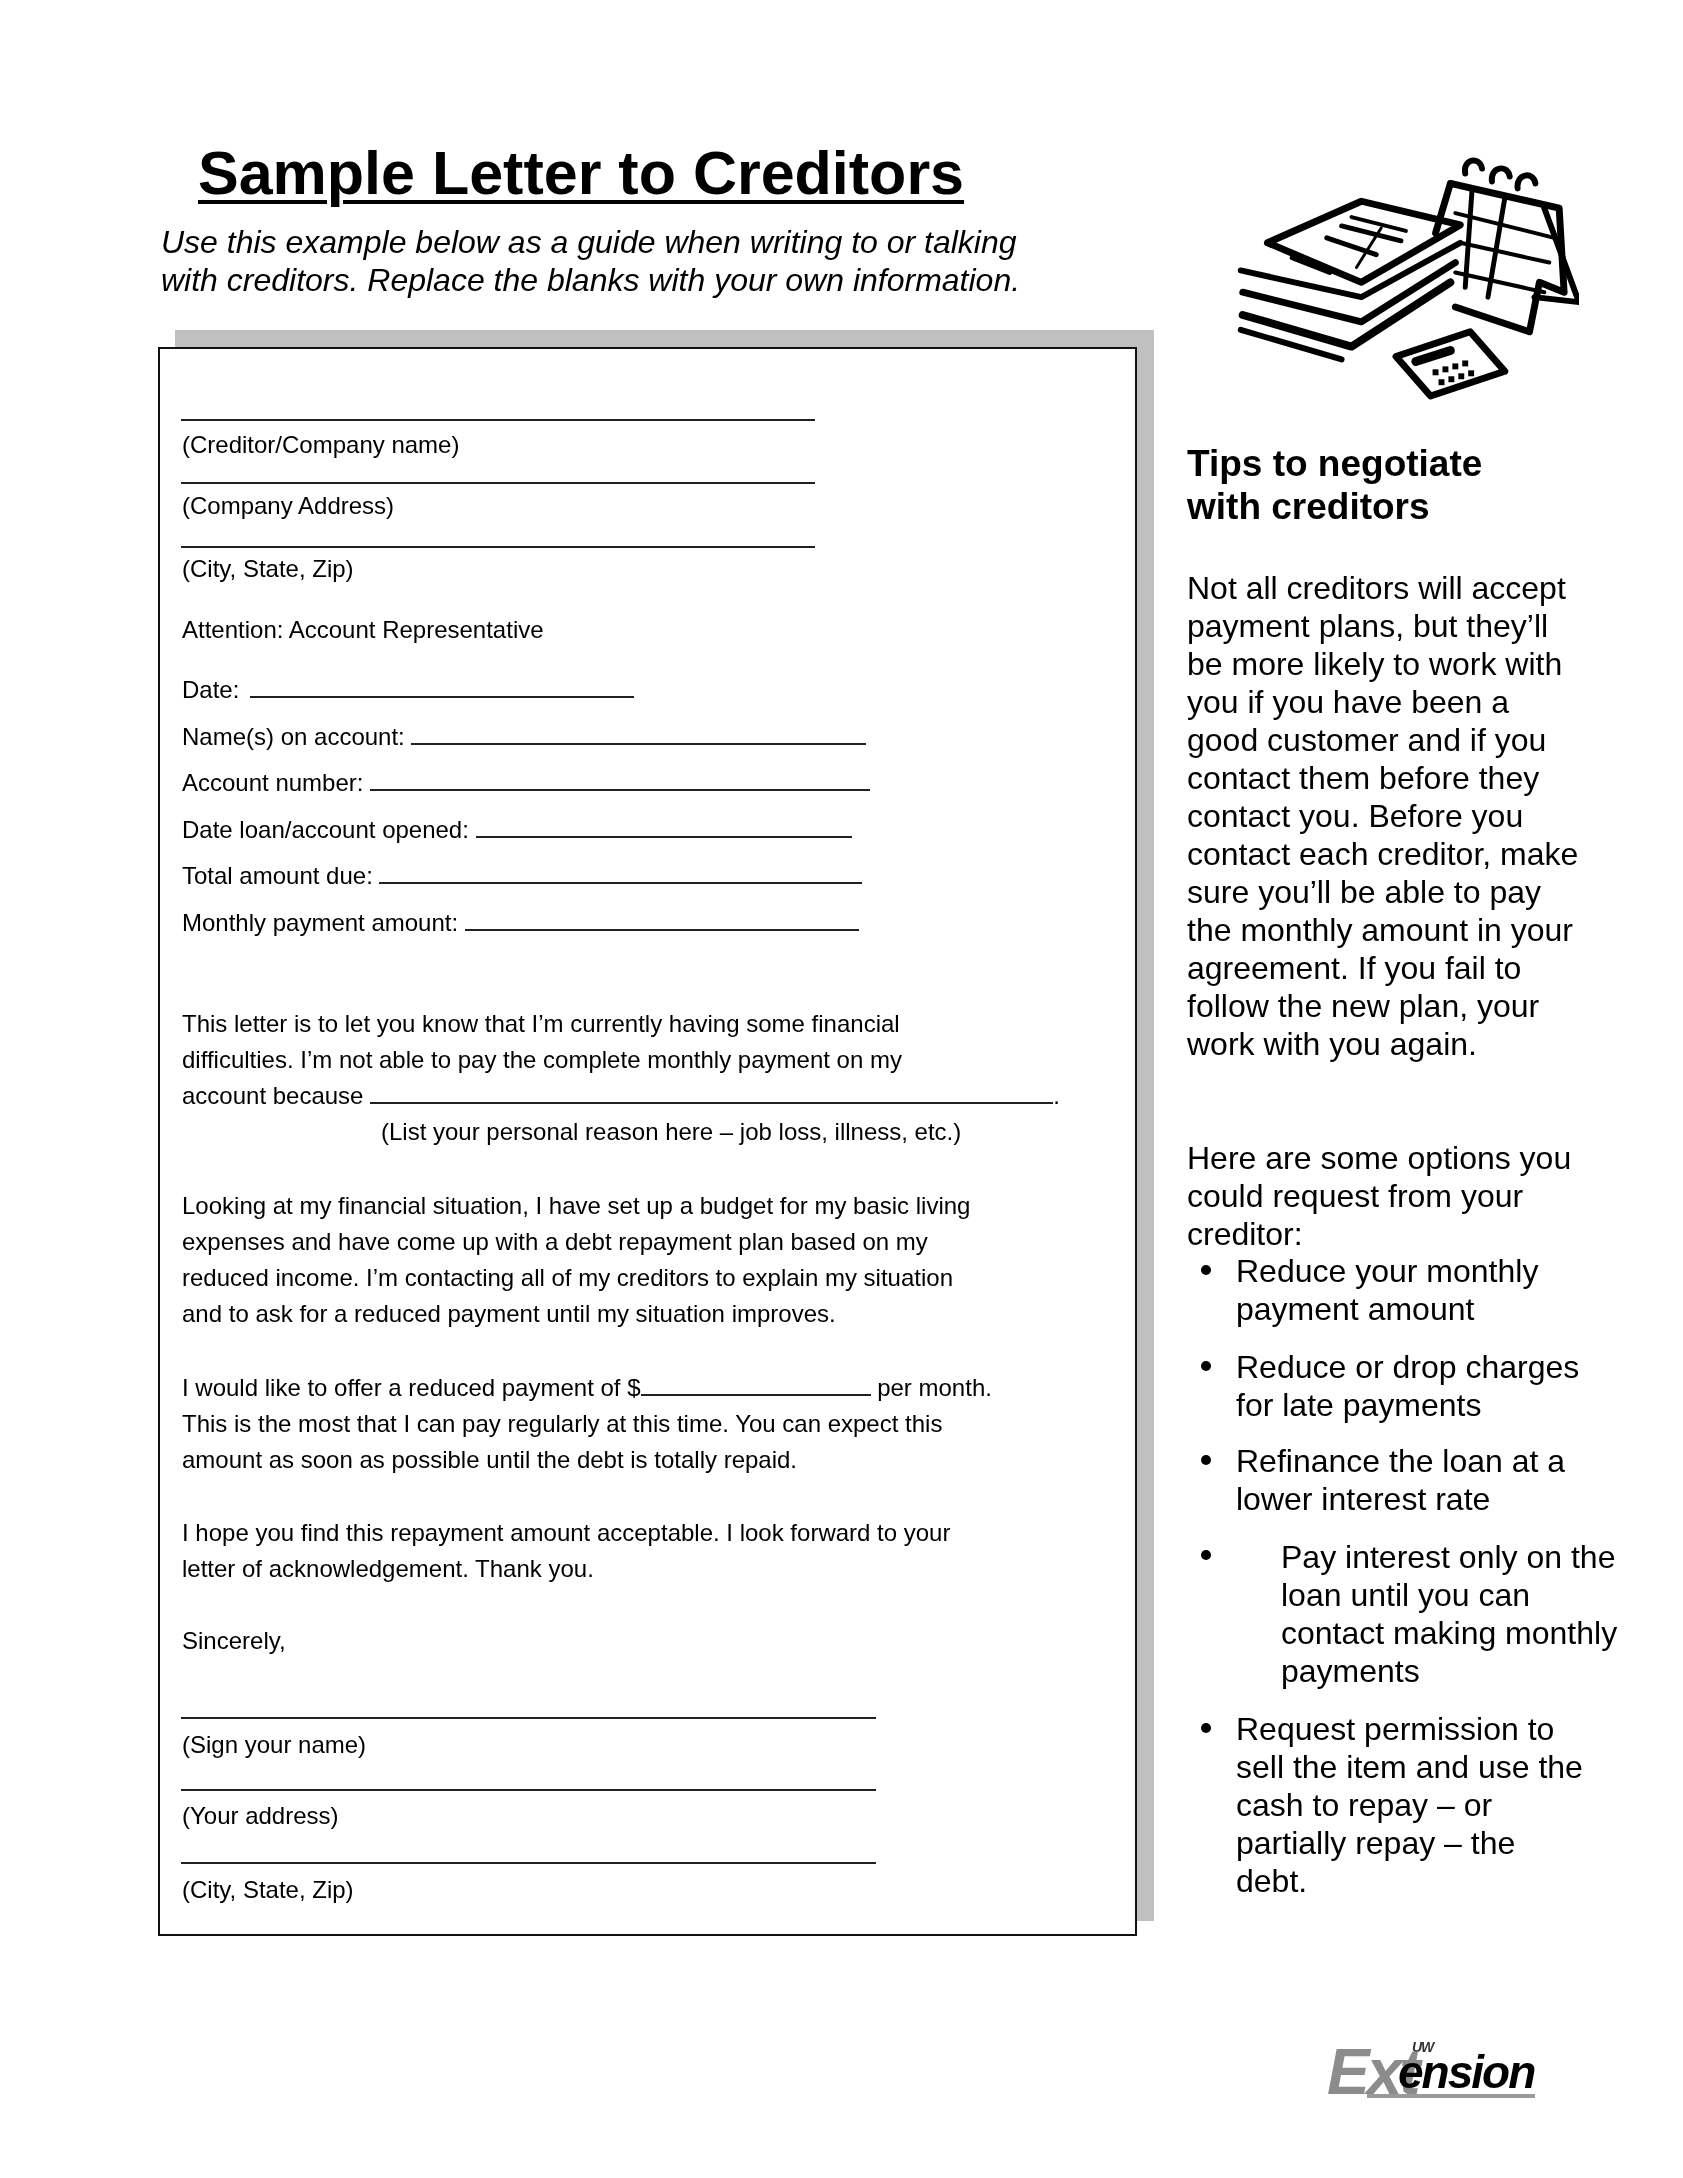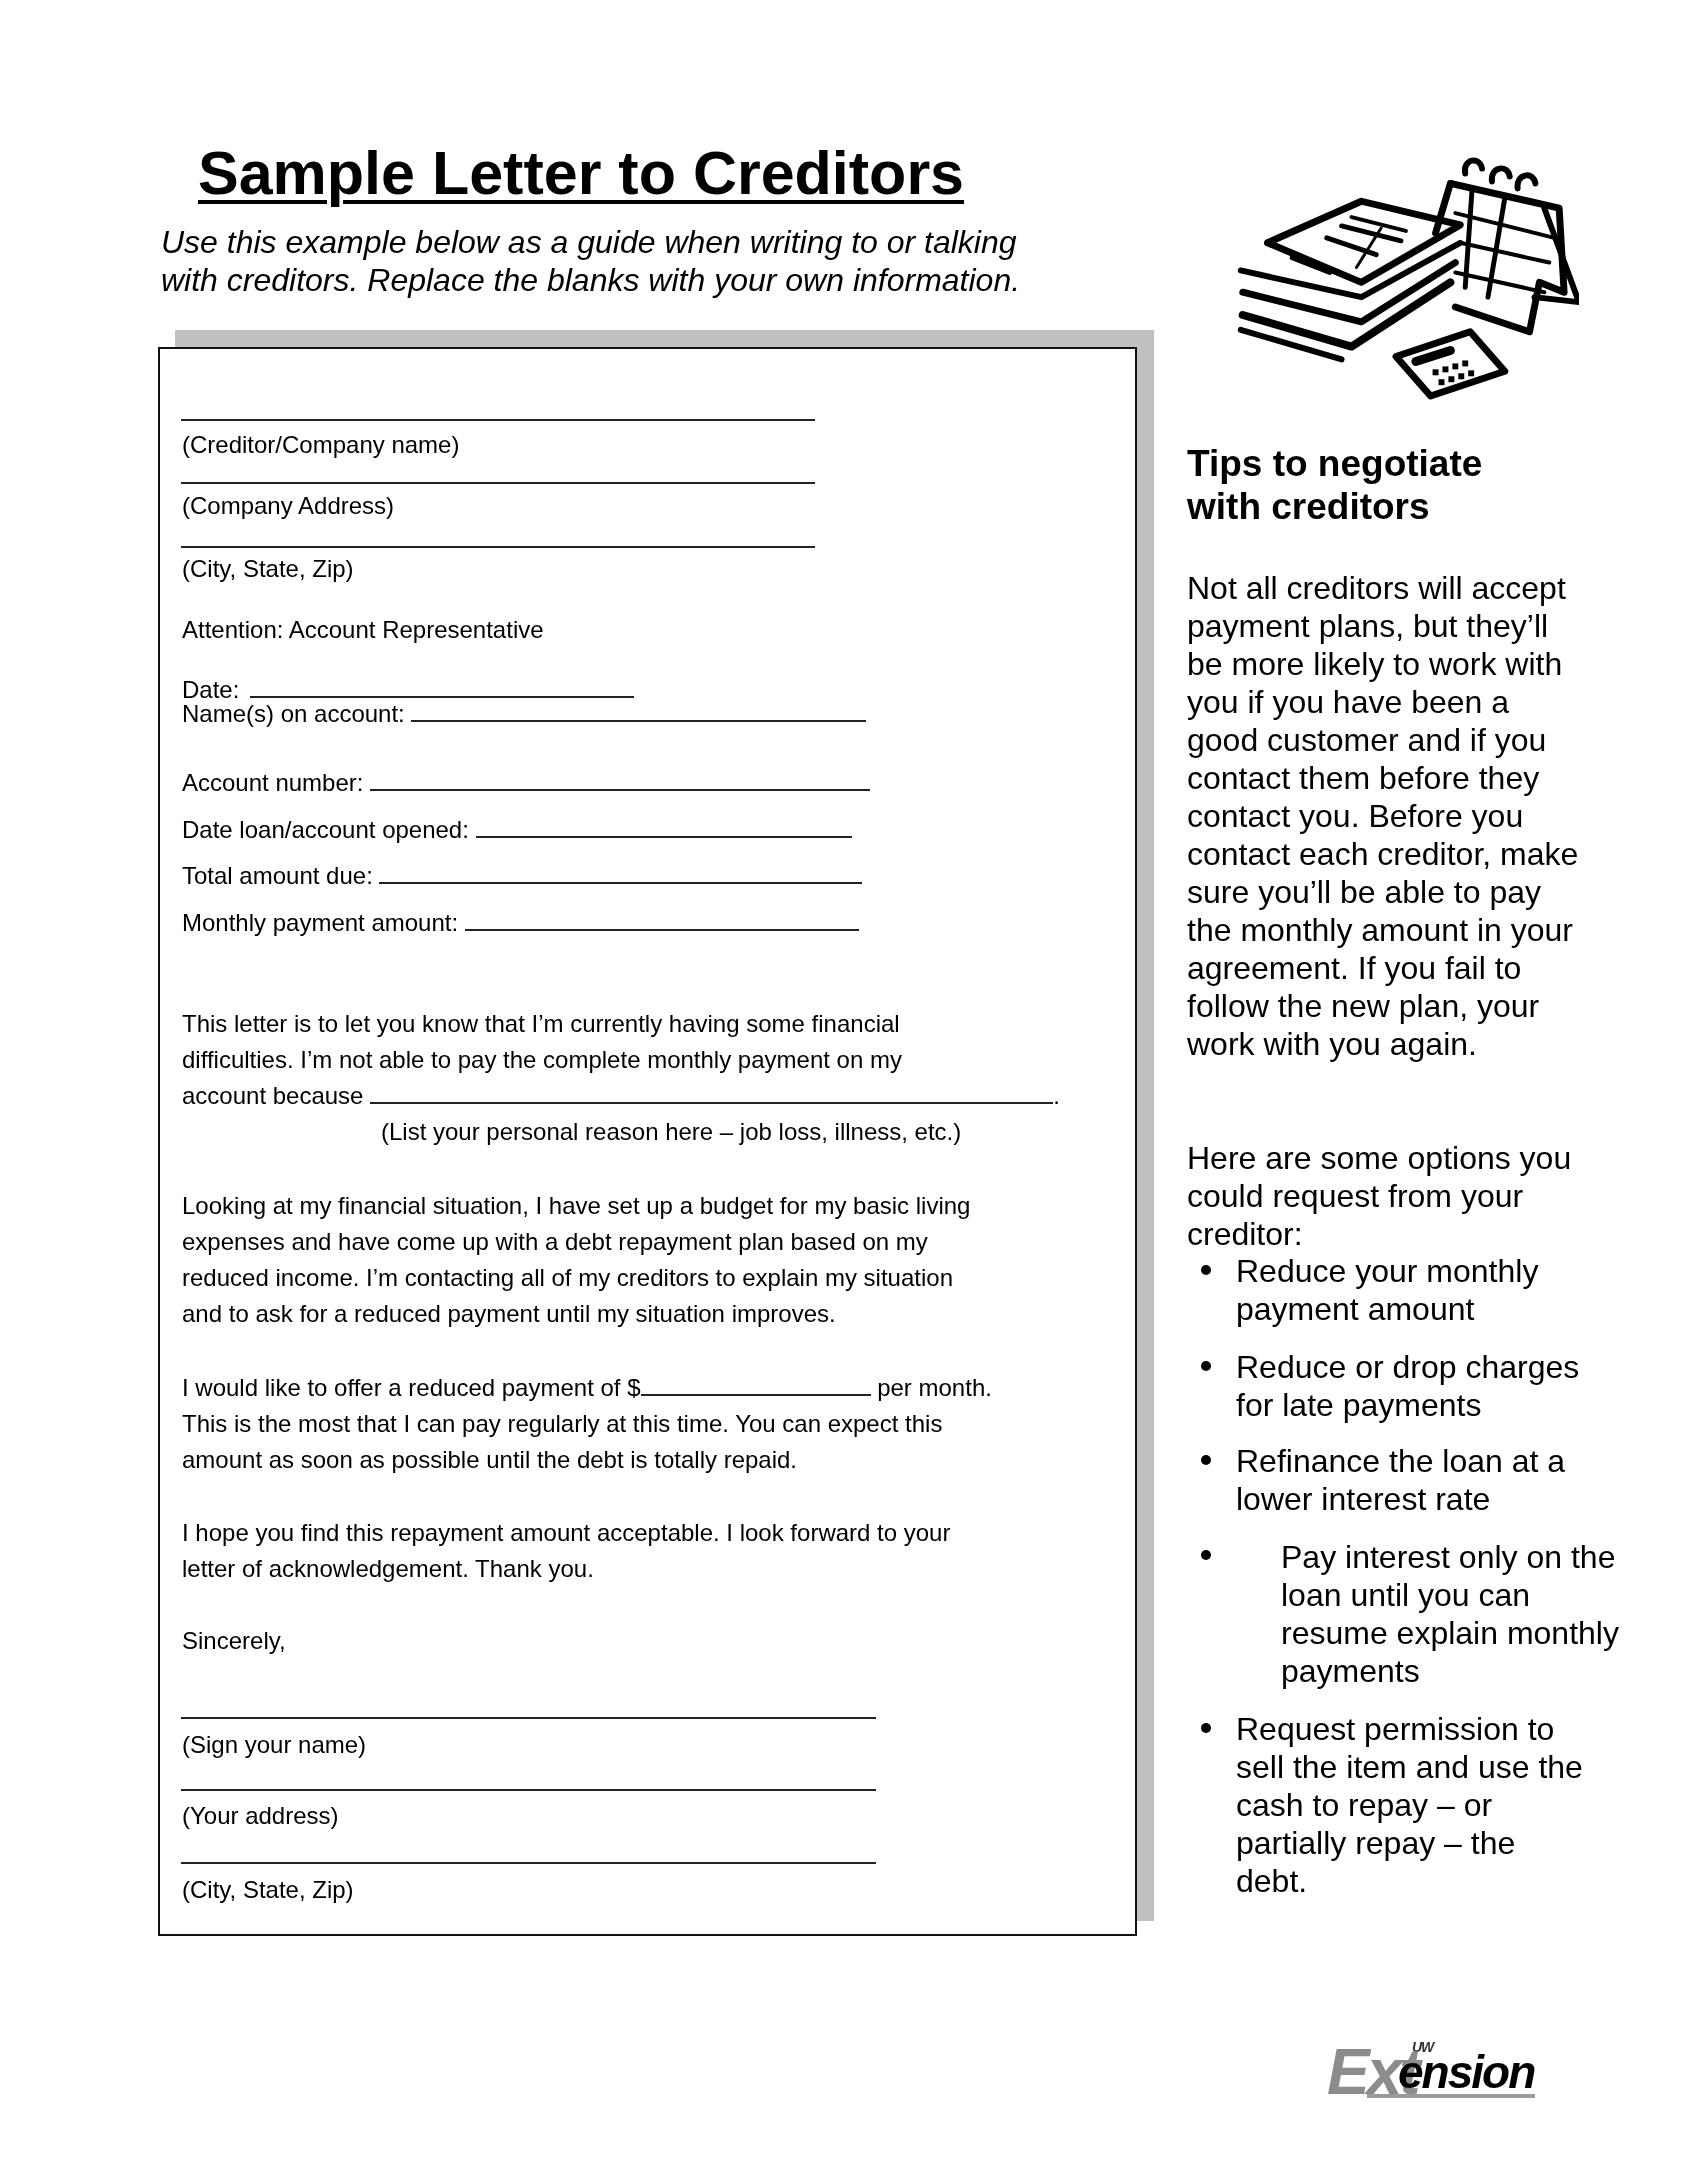--- a/index.html
+++ b/index.html
@@ -83,21 +83,21 @@
 <div class="body-text" style="left:182px; top:488px;">(Company Address)</div>
 <div class="rule" style="left:181px; top:546px; width:634px;"></div>
 <div class="body-text" style="left:182px; top:551px;">(City, State, Zip)</div>
 
 <div class="body-text" style="left:182px; top:612px;">Attention:  Account Representative</div>
 
 <div class="body-text" style="left:182px; top:672px;">
   <span>Date:</span>
   <span class="blank" style="width:384px; margin-left:4px;"></span>
 </div>
-<div class="body-text" style="left:182px; top:696px;">
+<div class="body-text" style="left:182px; top:719px;">
   <span>Name(s) on account:</span>
   <span class="blank" style="width:455px;"></span>
 </div>
 <div class="body-text" style="left:182px; top:765px;">
   <span>Account number:</span>
   <span class="blank" style="width:500px;"></span>
 </div>
 <div class="body-text" style="left:182px; top:812px;">
   <span>Date loan/account opened:</span>
   <span class="blank" style="width:376px;"></span>
@@ -192,21 +192,21 @@
 <div class="bullet-dot" style="left:1201px; top:1455px;"></div>
 <div class="abs tips-text" style="left:1236px; top:1442px;">
   <div class="ln">Refinance the loan at a</div>
   <div class="ln">lower interest rate</div>
 </div>
 
 <div class="bullet-dot" style="left:1201px; top:1550px;"></div>
 <div class="abs tips-text" style="left:1236px; top:1538px;margin-left:45px;">
   <div class="ln">Pay interest only on the</div>
   <div class="ln">loan until you can</div>
-  <div class="ln">resume explain monthly</div>
+  <div class="ln">contact making monthly</div>
   <div class="ln">payments</div>
 </div>
 
 <div class="bullet-dot" style="left:1201px; top:1723px;"></div>
 <div class="abs tips-text" style="left:1236px; top:1710px;">
   <div class="ln">Request permission to</div>
   <div class="ln">sell the item and use the</div>
   <div class="ln">cash to repay – or</div>
   <div class="ln">partially repay – the</div>
   <div class="ln">debt.</div>

